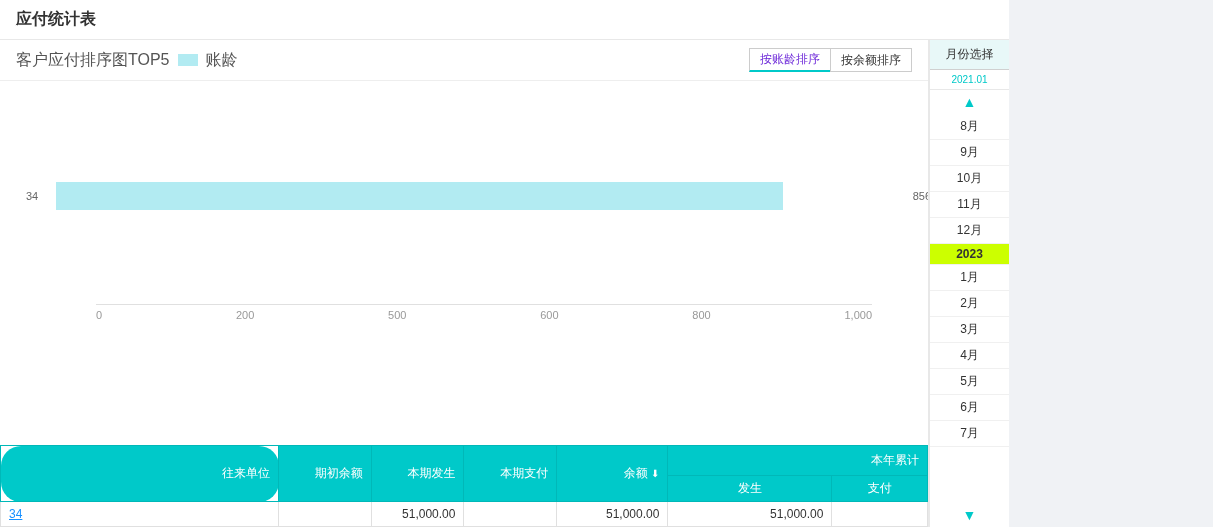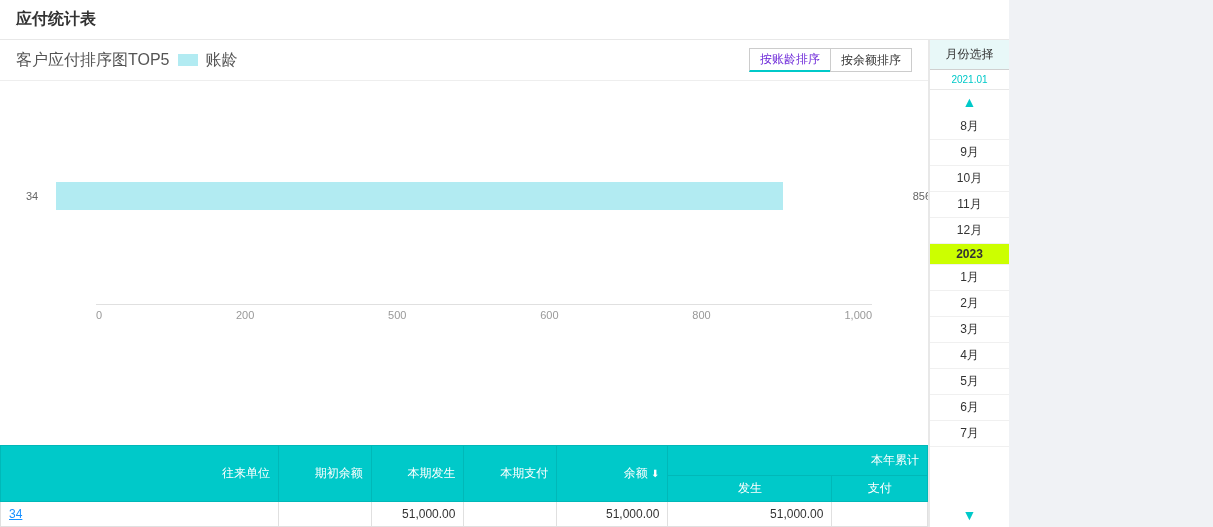--- a/index.html
+++ b/index.html
@@ -41,21 +41,21 @@
     .x-axis { position: absolute; bottom: 0; left: 40px; right: 20px; display: flex; justify-content: space-between; font-size: 11px; color: #999; border-top: 1px solid #e0e0e0; padding-top: 4px; }
 
     
     .table-section { padding: 0; }
     .data-table { width: 100%; border-collapse: collapse; }
     .table-header-row th { background: #00c9c9; color: #fff; padding: 6px 8px; text-align: right; font-size: 12px; font-weight: normal; border: 1px solid #00b8b8; }
     .table-subheader-row th { background: #00c9c9; color: #fff; padding: 4px 8px; text-align: center; font-size: 12px; font-weight: normal; border: 1px solid #00b8b8; }
     .table-data-row td { padding: 5px 8px; border: 1px solid #e0e0e0; font-size: 12px; text-align: right; background: #fff; }
     .table-data-row td:first-child { text-align: left; }
     .table-data-row td a { color: #1890ff; text-decoration: underline; cursor: pointer; }
-    .col-unit { width: 30%; }
+    .col-unit { width: 30%; border-radius: 20px; }
     .col-period-balance { width: 10%; }
     .col-current-occur { width: 10%; }
     .col-current-pay { width: 10%; }
     .col-balance { width: 12%; }
 
     
     .sidebar { width: 80px; background: #fff; border-left: 1px solid #e8e8e8; display: flex; flex-direction: column; overflow: hidden; }
     .sidebar-header { background: #e8f8f8; padding: 6px 8px; font-size: 12px; color: #333; text-align: center; border-bottom: 1px solid #d0d0d0; }
     .sidebar-date { padding: 4px 8px; font-size: 10px; color: #00c9c9; text-align: center; border-bottom: 1px solid #e8e8e8; }
     .sidebar-scroll { flex: 1; overflow-y: auto; }

